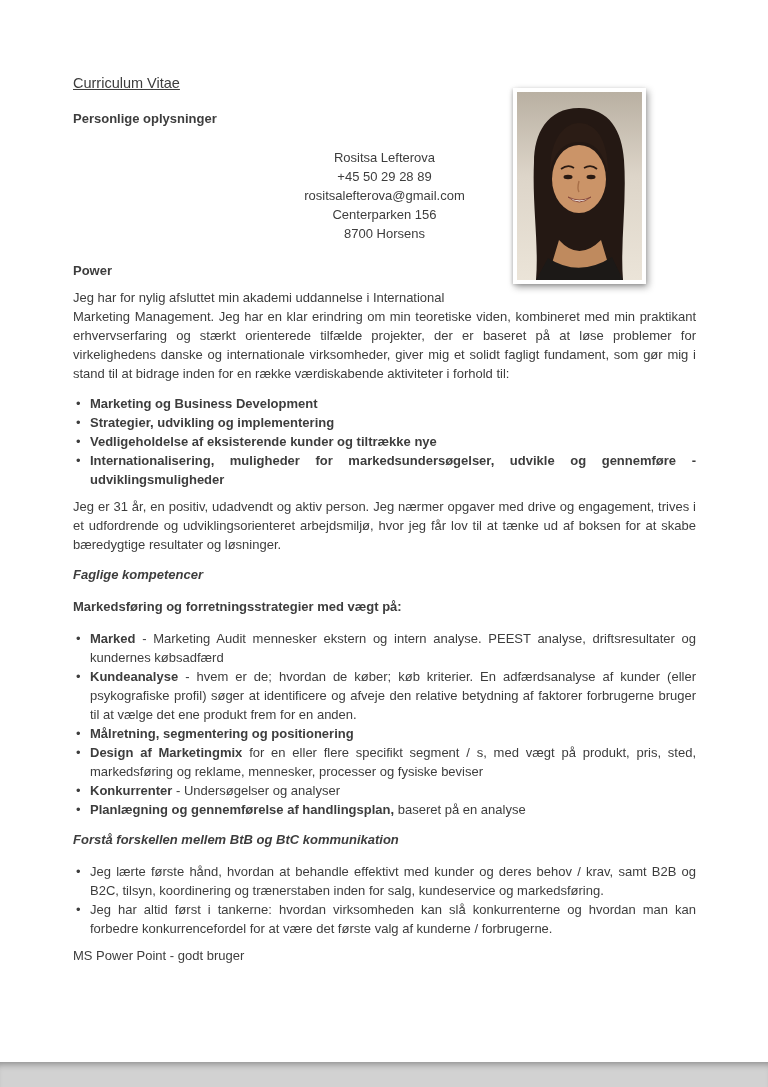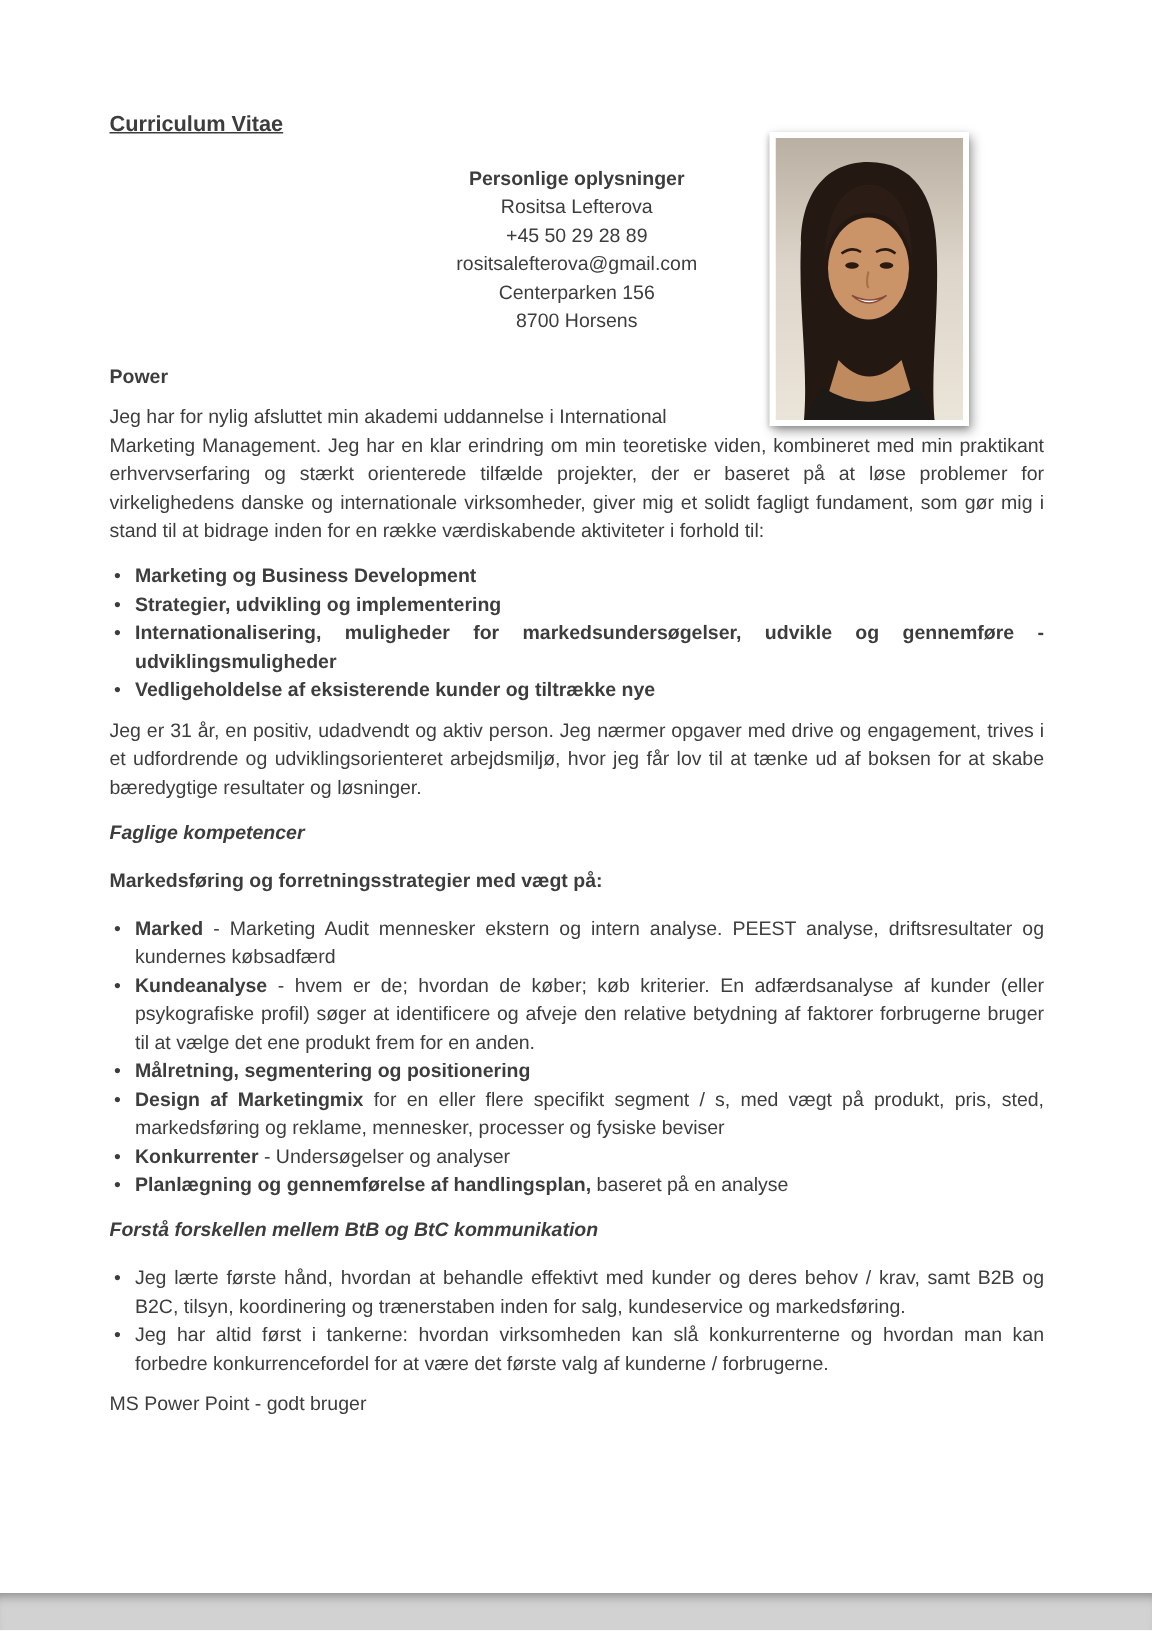--- a/index.html
+++ b/index.html
@@ -17,30 +17,30 @@
   }
   .content {
     position:absolute;
     left:73px; top:74px;
     width:623px;
     font-size:13px;
     line-height:19px;
   }
   .title {
     font-size:14.5px;
-    font-weight:bold;
+    font-weight:normal;
     text-decoration:underline;
     margin-bottom:16px;
   }
   .h { font-weight:bold; }
   .i { font-style:italic; }
   .gap-xs { margin-bottom:8px; }
   .gap-s  { margin-bottom:11px; }
   .gap-m  { margin-bottom:13px; }
-  .gap-l  { margin-bottom:0;text-align:center; }
+  .gap-l  { margin-bottom:20px; }
   .gap-xl { margin-bottom:18px;text-align:center; }
   p.just, li { text-align:justify; }
   ul.bul { list-style:none; }
   ul.bul li {
     position:relative;
     padding-left:17px;
   }
   ul.bul li::before {
     content:"\2022";
     position:absolute;
@@ -99,22 +99,22 @@
     </div>
 
     <div class="h gap-xs">Power</div>
 
     <p>Jeg har for nylig afsluttet min akademi uddannelse i International</p>
     <p class="just gap-s">Marketing Management. Jeg har en klar erindring om min teoretiske viden, kombineret med min praktikant erhvervserfaring og stærkt orienterede tilfælde projekter, der er baseret på at løse problemer for virkelighedens danske og internationale virksomheder, giver mig et solidt fagligt fundament, som gør mig i stand til at bidrage inden for en række værdiskabende aktiviteter i forhold til:</p>
 
     <ul class="bul gap-xs">
       <li><span class="h">Marketing og Business Development</span></li>
       <li><span class="h">Strategier, udvikling og implementering</span></li>
+      <li><span class="h">Vedligeholdelse af eksisterende kunder og tiltrække nye</span></li>
       <li><span class="h">Internationalisering, muligheder for markedsundersøgelser, udvikle og gennemføre - udviklingsmuligheder</span></li>
-      <li><span class="h">Vedligeholdelse af eksisterende kunder og tiltrække nye</span></li>
     </ul>
 
     <p class="just gap-s">Jeg er 31 år, en positiv, udadvendt og aktiv person. Jeg nærmer opgaver med drive og engagement, trives i et udfordrende og udviklingsorienteret arbejdsmiljø, hvor jeg får lov til at tænke ud af boksen for at skabe bæredygtige resultater og løsninger.</p>
 
     <div class="h i gap-m">Faglige kompetencer</div>
 
     <div class="h gap-m">Markedsføring og forretningsstrategier med vægt på:</div>
 
     <ul class="bul gap-s">
       <li><span class="h">Marked</span><span> - Marketing Audit mennesker ekstern og intern analyse. PEEST analyse, driftsresultater og kundernes købsadfærd</span></li>

